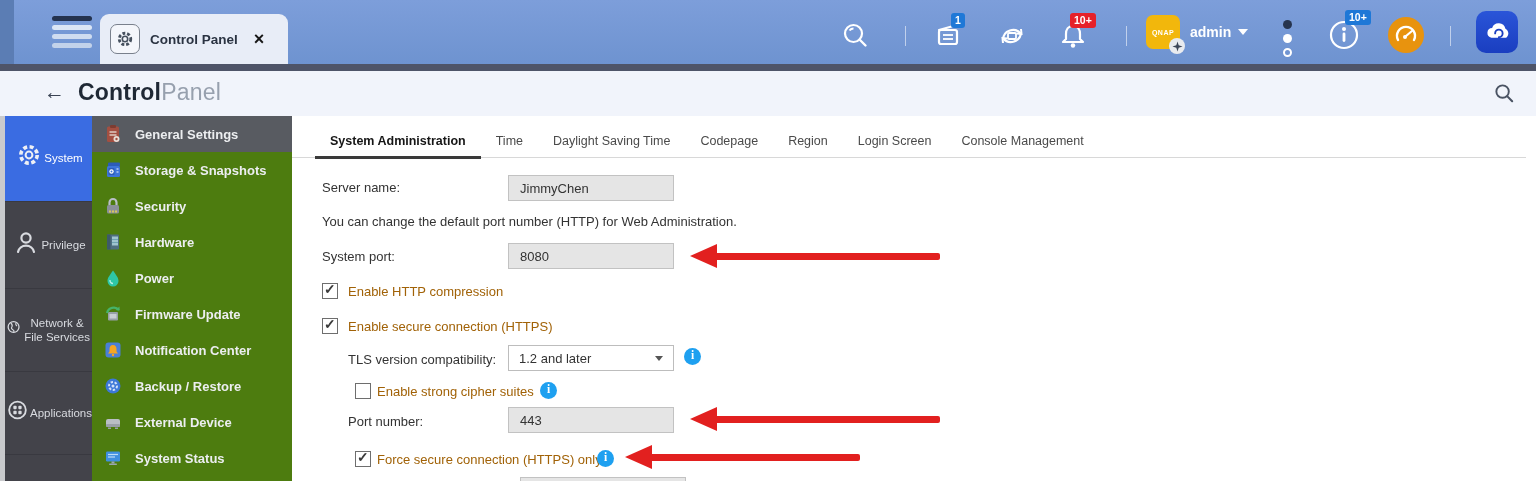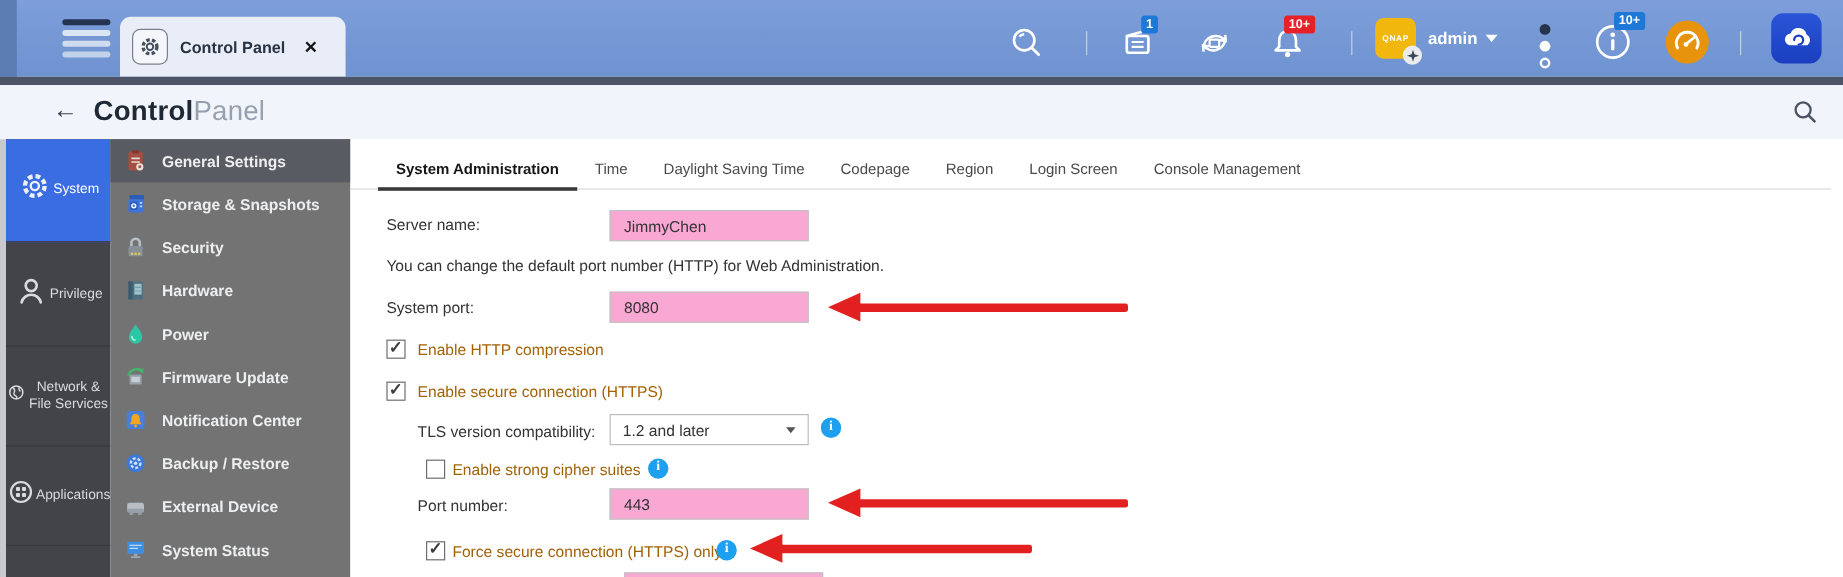--- a/index.html
+++ b/index.html
@@ -45,33 +45,33 @@
   .ptitle .b{font-weight:700;color:#1f2835;}
   .ptitle .l{font-weight:400;color:#97a0ae;}
   .phsearch{position:absolute;right:20px;top:11px;cursor:pointer;}
   
   .left-edge{position:absolute;left:0;top:116px;width:5px;height:365px;background:#c9cacd;}
   .cat-sidebar{position:absolute;left:5px;top:116px;width:87px;height:365px;background:#43434a;}
   .cat-item{display:flex;flex-direction:row;align-items:center;justify-content:center;
             color:#d9dbe0;font-size:11.5px;text-align:center;border-bottom:1px solid #393940;cursor:pointer;line-height:1.25;}
   .cat-item svg{margin-bottom:7px;}
   .cat-item.active{background:#3a6ce2;color:#fff;}
-  .menu-sidebar{position:absolute;left:92px;top:116px;width:200px;height:365px;background:#737373;}
+  .menu-sidebar{position:absolute;left:92px;top:116px;width:200px;height:365px;background:#4d7c0f;}
   .menu-item{height:36px;display:flex;align-items:center;padding-left:11px;cursor:pointer;}
   .menu-item.active{background:#585b61;}
   .menu-item .mlabel{margin-left:12px;font-size:13px;font-weight:600;color:#eceef0;}
   
   .main{position:absolute;left:292px;top:116px;width:1244px;height:365px;background:#fff;}
   .tabstrip{position:absolute;left:0;top:12px;right:10px;height:30px;border-bottom:1px solid #d8d8d8;
             display:flex;padding-left:23px;box-sizing:border-box;}
   .tab{padding:6px 15px 0 15px;font-size:12.5px;color:#4a4a4a;cursor:pointer;white-space:nowrap;}
   .tab.active{font-weight:700;color:#161616;border-bottom:3px solid #3a3a3a;margin-bottom:-2px;}
   .flabel{position:absolute;font-size:13px;color:#333;}
   .fhint{position:absolute;font-size:13px;color:#333;}
-  .finput{position:absolute;width:142px;height:24px;border:1px solid #c2c2c2;background:#f9a8d4;
+  .finput{position:absolute;width:142px;height:24px;border:1px solid #c2c2c2;background:#e5e5e5;
           font-family:"Liberation Sans",sans-serif;font-size:13px;color:#333;padding:0 11px;}
   .dropdown{position:absolute;width:144px;height:24px;border:1px solid #bdbdbd;display:flex;align-items:center;
           padding:0 10px;font-size:13px;color:#333;cursor:pointer;background:#fff;}
   .dropdown .dcaret{position:absolute;right:10px;top:10px;width:0;height:0;
           border-left:4.5px solid transparent;border-right:4.5px solid transparent;border-top:5.5px solid #555;}
   .cb{position:absolute;width:14px;height:14px;border:1.5px solid #6e6e6e;background:#fff;cursor:pointer;box-sizing:content-box;}
   .cb.checked::after{content:"\2713";position:absolute;left:1px;top:-3px;font-size:14px;font-weight:700;color:#3c3c3c;}
   .cblabel{position:absolute;font-size:13px;color:#a16207;cursor:default;}
   .info{position:absolute;width:17px;height:17px;border-radius:50%;background:#1ea0f0;cursor:pointer;}
   .info::after{content:"i";position:absolute;left:0;top:1px;width:17px;text-align:center;

